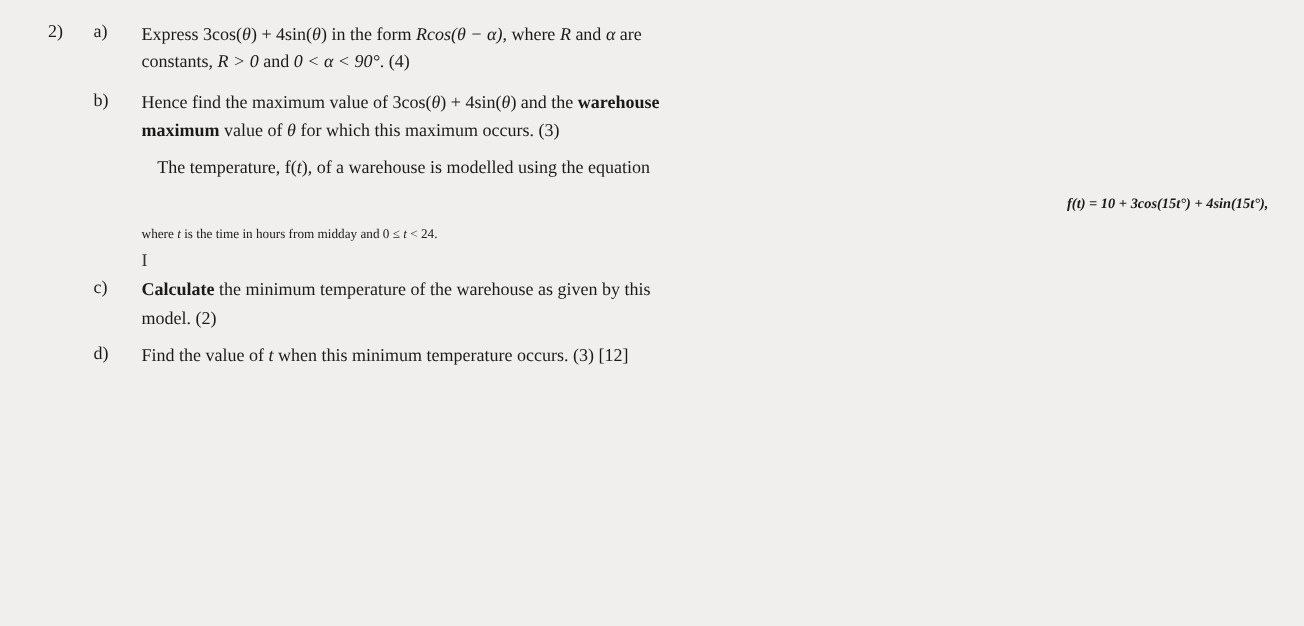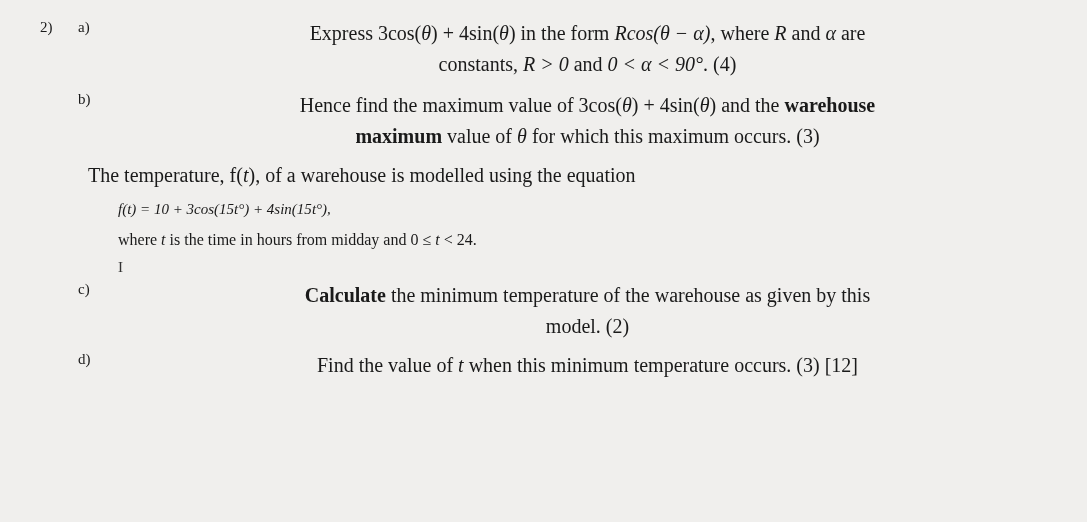--- a/index.html
+++ b/index.html
@@ -28,44 +28,44 @@
       font-size: 15px;
       padding-top: 1px;
     }
     .q-letter {
       min-width: 40px;
       font-size: 15px;
       padding-top: 1px;
     }
     .q-text {
       flex: 1;
-      font-size: 20px;
+      font-size: 15px;
       line-height: 1.55;
-      text-align: center;
     }
     .sub-block {
       display: flex;
       margin-bottom: 8px;
       margin-left: 38px;
     }
     .section-text {
-      margin-left: 48px;
+      margin-left: 91px;
       margin-bottom: 8px;
-      font-size: 20px;
+      font-size: 15px;
       line-height: 1.55;
     }
     .equation-block {
-      text-align: left;
+      text-align: right;
       margin: 10px 0 10px 78px;
-      font-size: 15px;
+      font-size: 12px;
+      font-weight: bold;
     }
     .where-block {
       margin-left: 78px;
       margin-bottom: 6px;
-      font-size: 16px;
+      font-size: 11px;
       line-height: 1.55;
     }
     .cursor-line {
       margin-left: 78px;
       margin-bottom: 4px;
       font-size: 15px;
       color: #333;
     }
     .math {
       font-style: italic;

